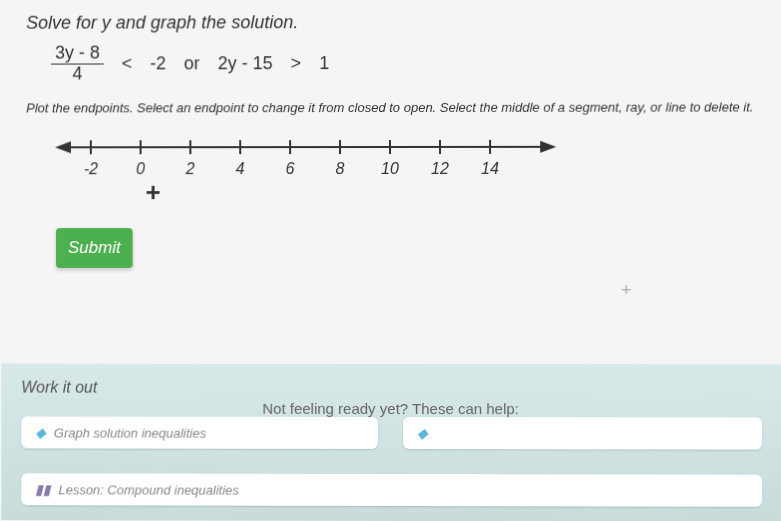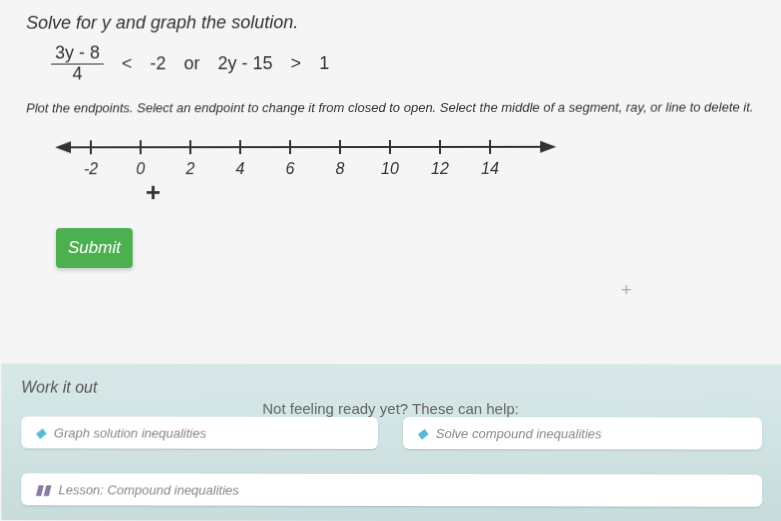--- a/index.html
+++ b/index.html
@@ -88,20 +88,19 @@
 <div class="footer">
   <div class="work">Work it out</div>
   <div class="not-ready">Not feeling ready yet? These can help:</div>
   <div class="links">
     <div class="link">
       <span class="gem">◆</span>
       <span>Graph solution inequalities</span>
     </div>
     <div class="link">
       <span class="gem">◆</span>
-      <span>Solve compound inequalities</span>
     </div>
     <div class="link">
       <span class="book">▮▮</span>
       <span>Lesson: Compound inequalities</span>
     </div>
   </div>
 </div>
 
 </body></html>

